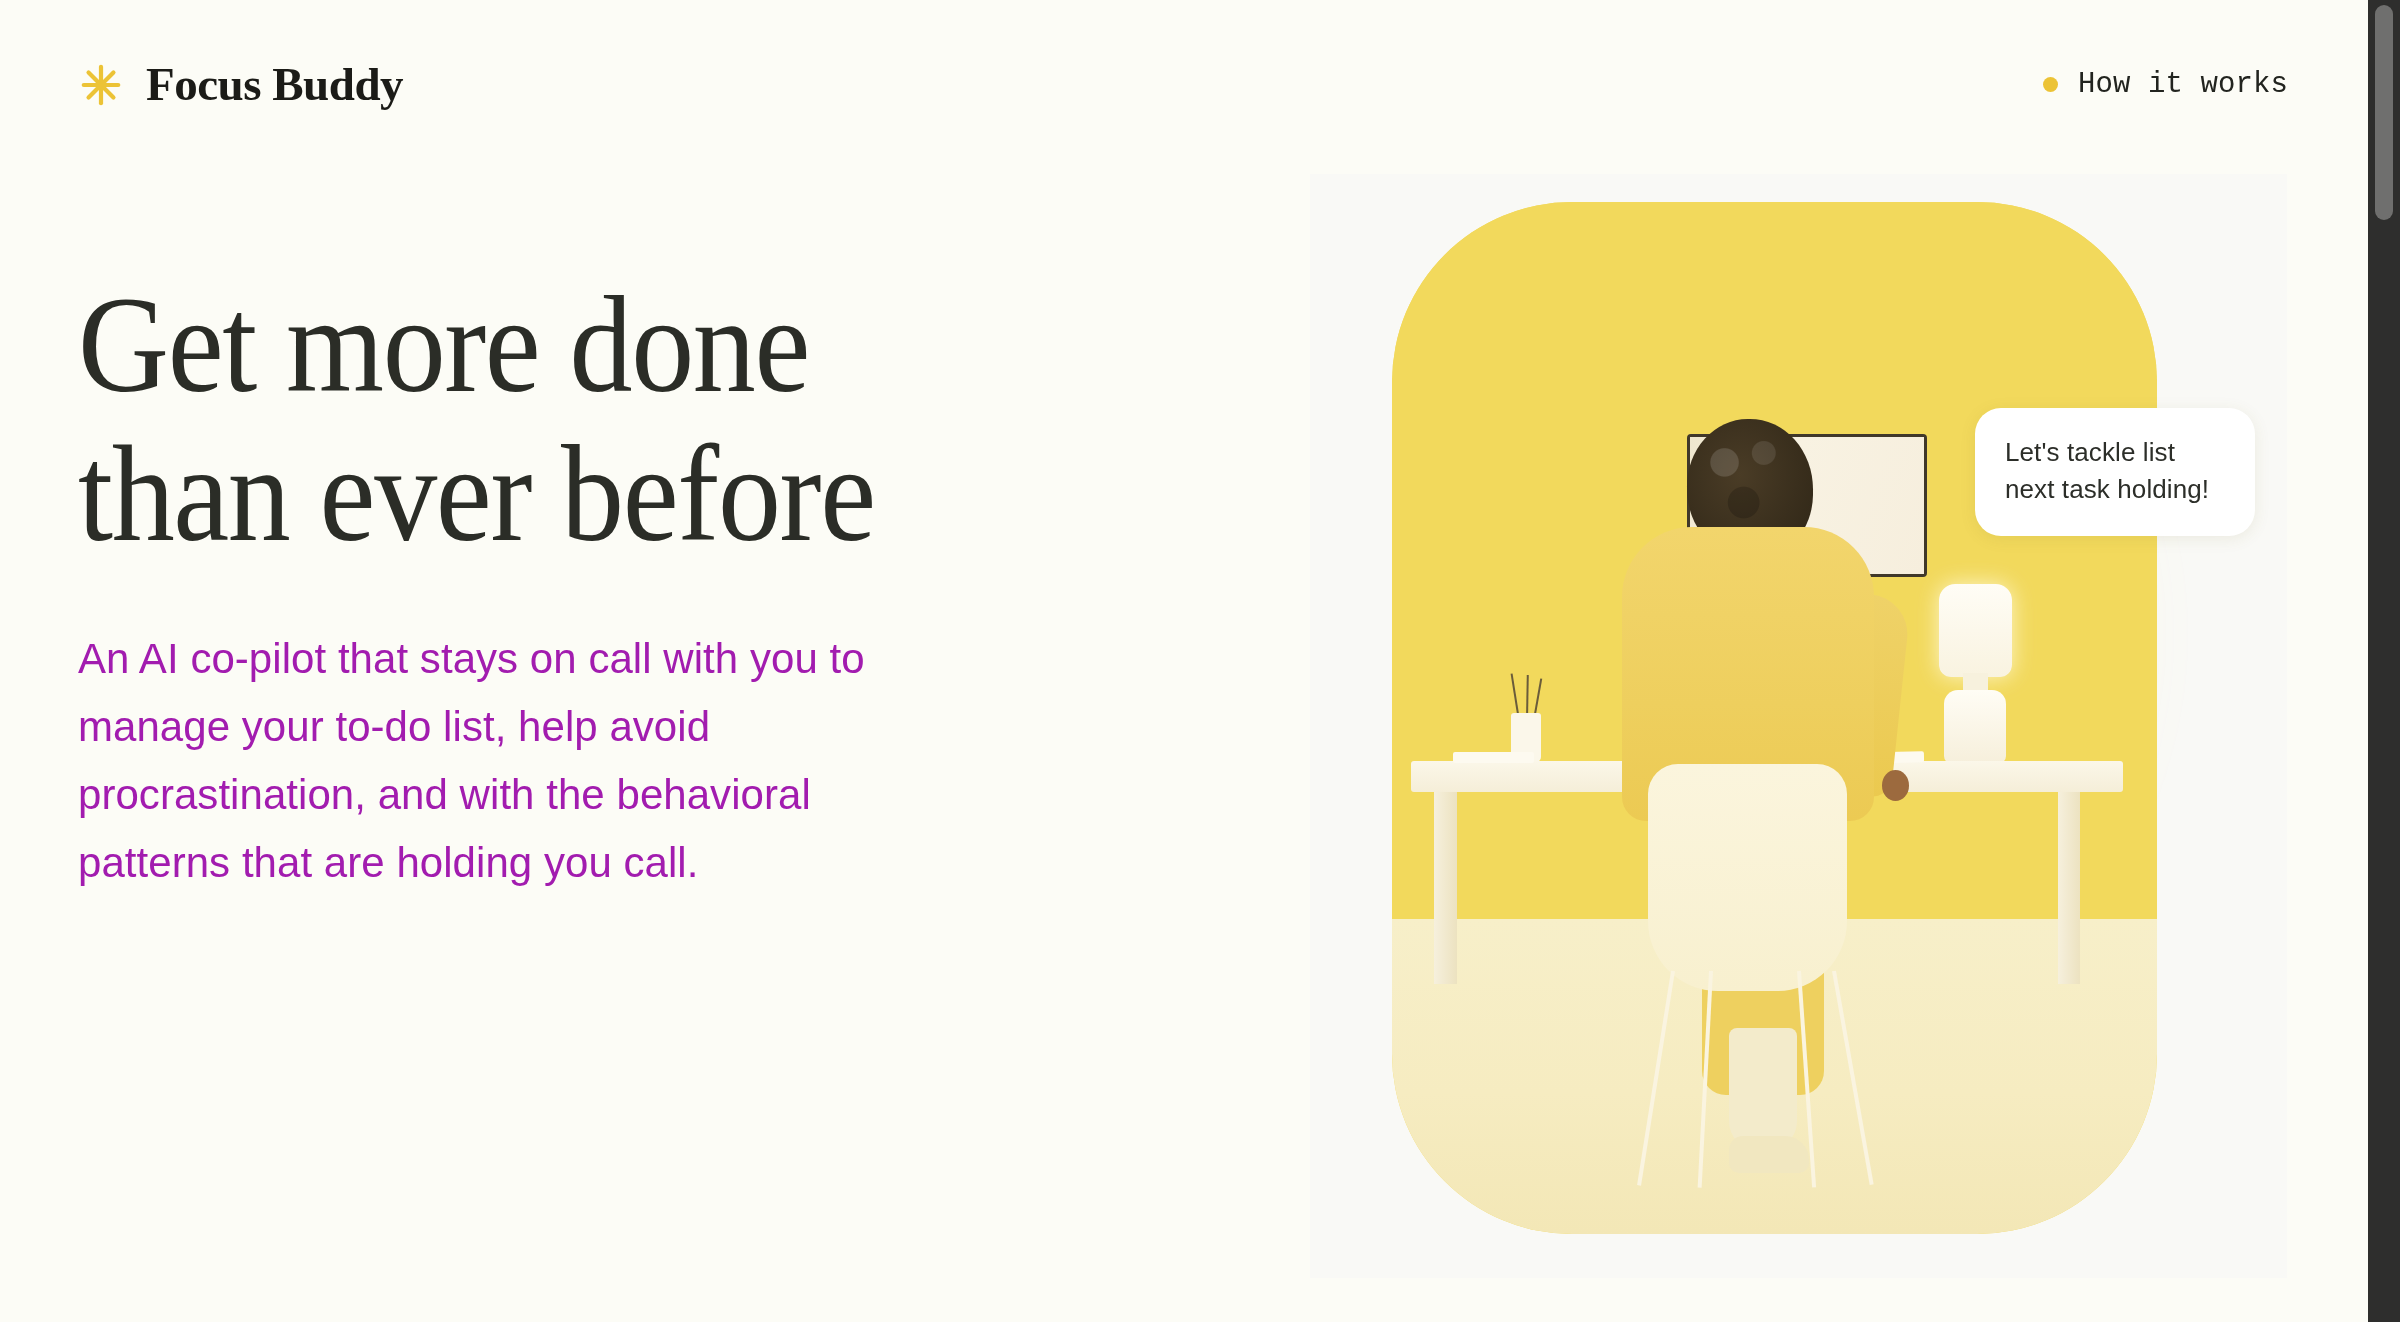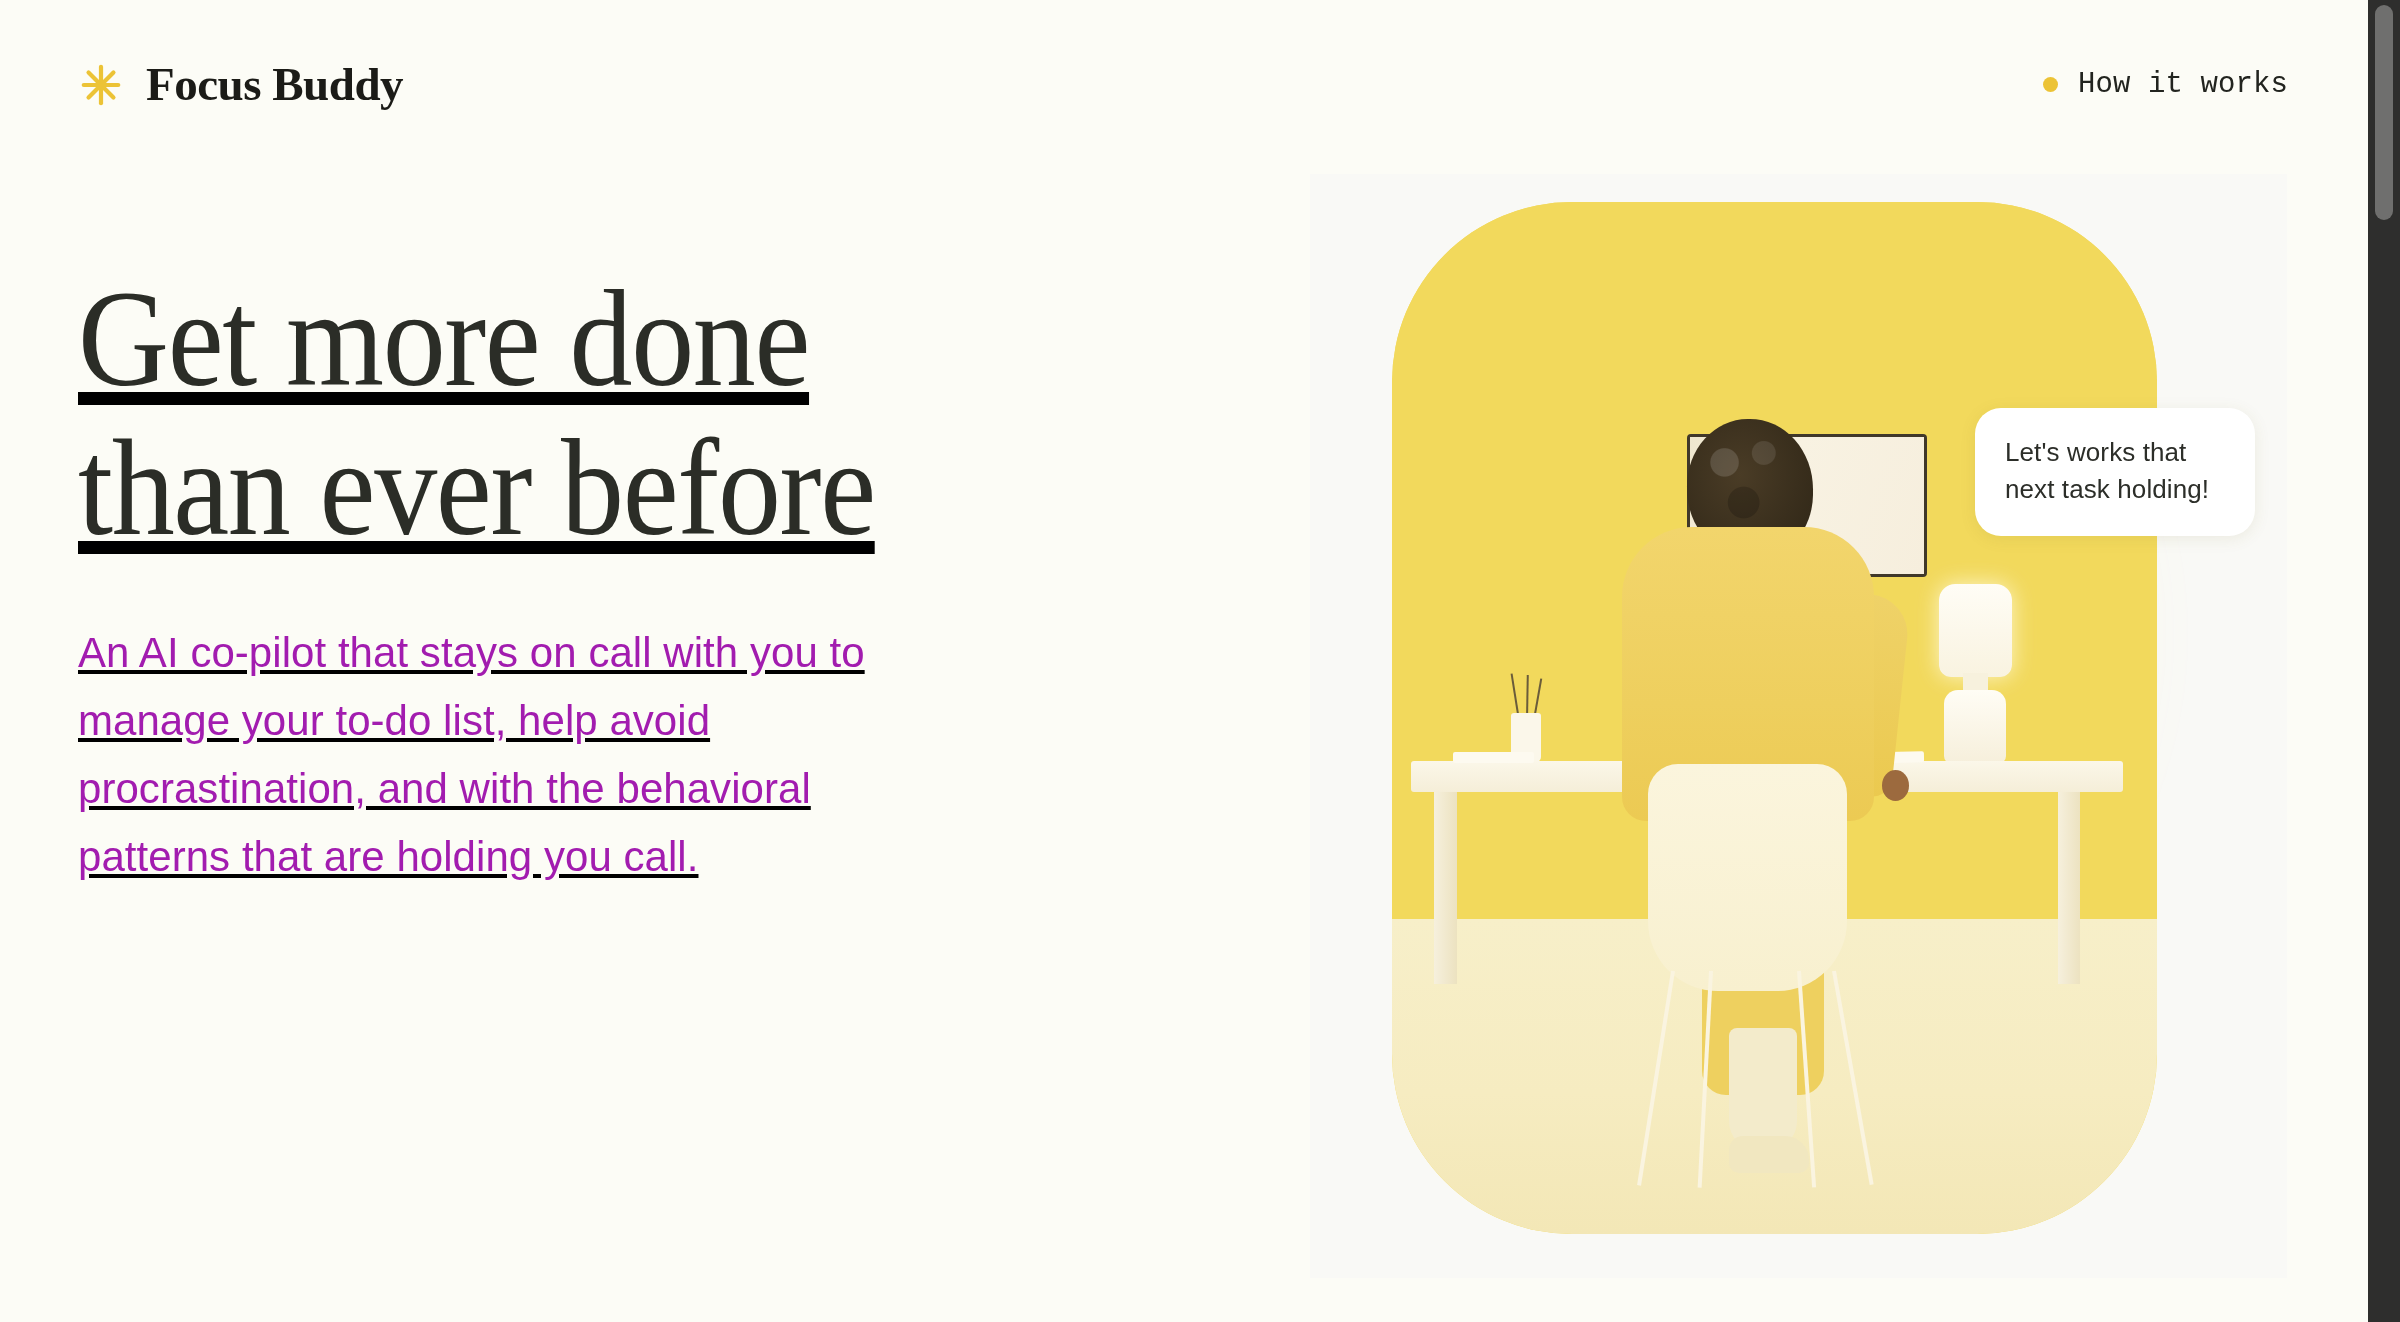--- a/index.html
+++ b/index.html
@@ -102,23 +102,22 @@
   .hero {
     position: absolute;
     left: 0; top: 152px;
     width: 2368px;
     height: 1170px;
   }
 
   .hero-copy {
     position: absolute;
     left: 78px;
-    top: 113px;
+    top: 119px;
     width: 1120px;
-    text-decoration: underline;
   }
 
   .headline {
     font-family: "Liberation Serif", serif;
     font-weight: 400;
     font-size: 137px;
     line-height: 1.09;
     letter-spacing: -1.5px;
     color: #2b2d27;
     transform: scaleX(0.92);
@@ -526,21 +525,21 @@
 
           <div class="chair-back"></div>
           <div class="chair-leg l1"></div>
           <div class="chair-leg l2"></div>
           <div class="chair-leg l3"></div>
           <div class="chair-leg l4"></div>
 
         </div>
 
         <div class="speech-bubble">
-          <span class="bline">Let's works that</span>
+          <span class="bline">Let's tackle list</span>
           <span class="bline">next task holding!</span>
         </div>
 
       </div>
 
     </section>
 
   </div>
 
   <div class="scrollbar-track">

